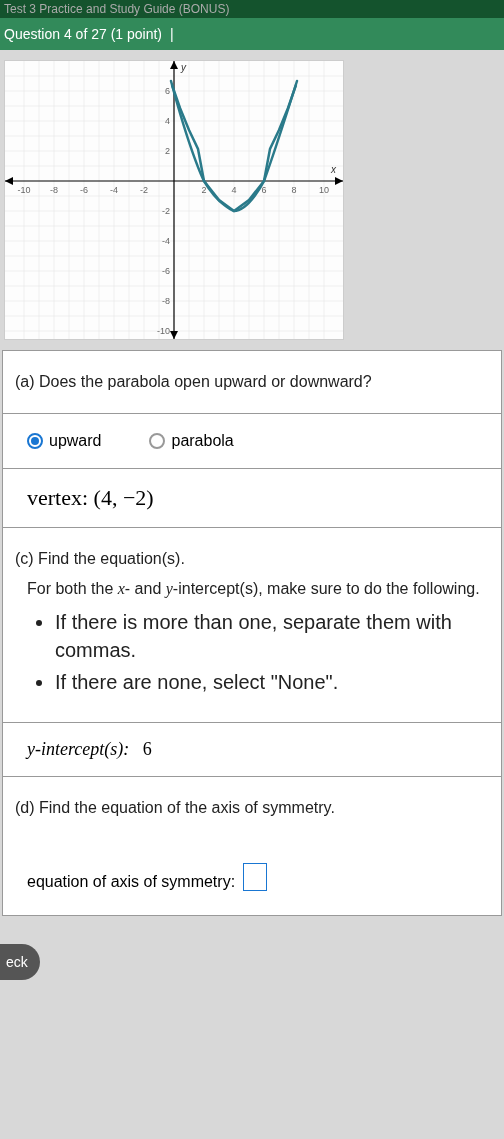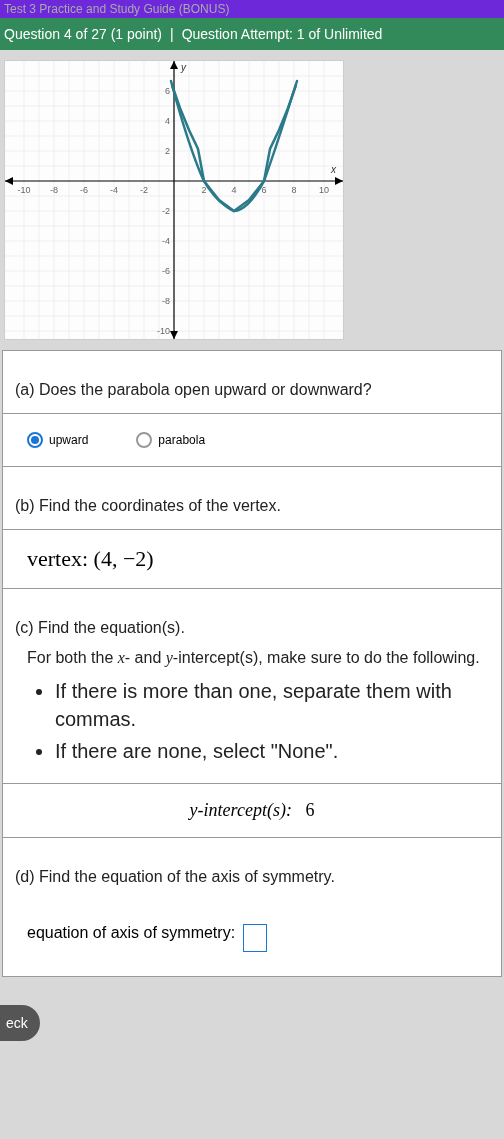--- a/index.html
+++ b/index.html
@@ -4,21 +4,21 @@
   <style>
     * { box-sizing: border-box; margin: 0; padding: 0; }
     body {
       font-family: Arial, sans-serif;
       background: #d8d8d8;
       width: 504px;
       height: 1139px;
       overflow: hidden;
     }
     .top-breadcrumb {
-      background: #6d28d9;
+      background: #14532d;
       color: #aaa;
       font-size: 12px;
       padding: 2px 4px;
     }
     .header {
       background: #328a5a;
       color: #fff;
       padding: 8px 4px;
       font-size: 14px;
       display: flex;
@@ -33,44 +33,43 @@
       border: 1px solid #ccc;
       position: relative;
     }
     .question-box {
       background: #fff;
       margin: 0 2px;
       border: 1px solid #999;
     }
     .section {
       border-bottom: 1px solid #999;
-      padding: 14px 12px;
+      padding: 22px 12px;
       font-size: 16px;
       color: #222;
-      margin-top: 16px;
     }
     .section:last-child { border-bottom: none; }
     .sub { padding: 16px 24px; border-bottom: 1px solid #999; }
     .radio-row { padding: 18px 24px; border-bottom: 1px solid #999; display: flex; gap: 48px; align-items: center; }
-    .radio { display: inline-flex; align-items: center; gap: 6px; font-size: 12px; }
+    .radio { display: inline-flex; align-items: center; gap: 6px; font-size: 16px; }
     .radio-circle {
       width: 16px; height: 16px; border-radius: 50%;
       border: 2px solid #999; display: inline-flex;
       align-items: center; justify-content: center;
     }
     .radio-circle.selected { border-color: #1976d2; }
     .radio-circle.selected::after {
       content: ''; width: 8px; height: 8px; border-radius: 50%;
       background: #1976d2;
     }
     .vertex { font-size: 22px; font-family: 'Times New Roman', serif; }
     ul { list-style: disc; margin-left: 28px; margin-top: 8px; }
     li { margin-bottom: 4px; font-size: 20px; }
     .intercept { padding: 16px 24px; font-size: 18px; font-family: 'Times New Roman', serif; }
-    .eq-row { padding: 24px 24px; font-size: 16px; display: flex; align-items: flex-start; gap: 8px; }
+    .eq-row { padding: 24px 24px; font-size: 16px; display: flex; align-items: flex-end; gap: 8px; }
     .input-box {
       width: 24px; height: 28px; border: 1px solid #1976d2;
       background: #fff;
     }
     .check-btn {
       background: #555; color: #ffffff; border: none;
       padding: 10px 12px 10px 6px; margin-top: 28px;
       border-radius: 0 18px 18px 0;
       font-size: 14px;
     }
@@ -81,21 +80,20 @@
 </head>
 <body>
 
 
 
 <div class="top-breadcrumb">Test 3 Practice and Study Guide (BONUS)</div>
 
 <div class="header">
   <span>Question 4 of 27 (1 point)</span>
   <span>|</span>
-  <span>Question Attempt: 1 of Unlimited</span>
 </div>
 
 <div class="graph-box">
   <svg width="338" height="278" viewBox="0 0 338 278">
 
     <rect x="0" y="0" width="338" height="278" fill="#fdfdfd"></rect>
 
     <g stroke="#e0e0e0" stroke-width="0.5">
       <line x1="19" y1="0" x2="19" y2="278"></line>
         <line x1="34" y1="0" x2="34" y2="278"></line>
@@ -186,38 +184,37 @@
     <span class="radio">
       <span class="radio-circle selected"></span>
       <span>upward</span>
     </span>
     <span class="radio">
       <span class="radio-circle"></span>
       <span>parabola</span>
     </span>
   </div>
 
-  <div class="section">(b) Find the coordinates of the vertex.</div>
   <div class="sub">
     <span class="vertex">
       <span>vertex: </span><span>(4, −2)</span>
     </span>
   </div>
 
   <div class="section">
     <div>(c) Find the equation(s).</div>
     <div class="instr" style="margin-top:10px; padding-left:12px;">
       <span>For both the </span><span class="it">x</span><span>- and </span><span class="it">y</span><span>-intercept(s), make sure to do the following.</span>
       <ul>
         <li>If there is more than one, separate them with commas.</li>
         <li>If there are none, select "None".</li>
       </ul>
     </div>
   </div>
-  <div class="intercept" style="border-bottom:1px solid #999;text-align:center;">
+  <div class="intercept" style="border-bottom:1px solid #999;">
     <span class="it">y-intercept(s):</span>
     &nbsp;&nbsp;<span>6</span>
   </div>
 
   <div class="section" style="border-bottom:none;">(d) Find the equation of the axis of symmetry.</div>
   <div class="eq-row">
     <span>equation of axis of symmetry:</span>
     <span class="input-box"></span>
   </div>
 

